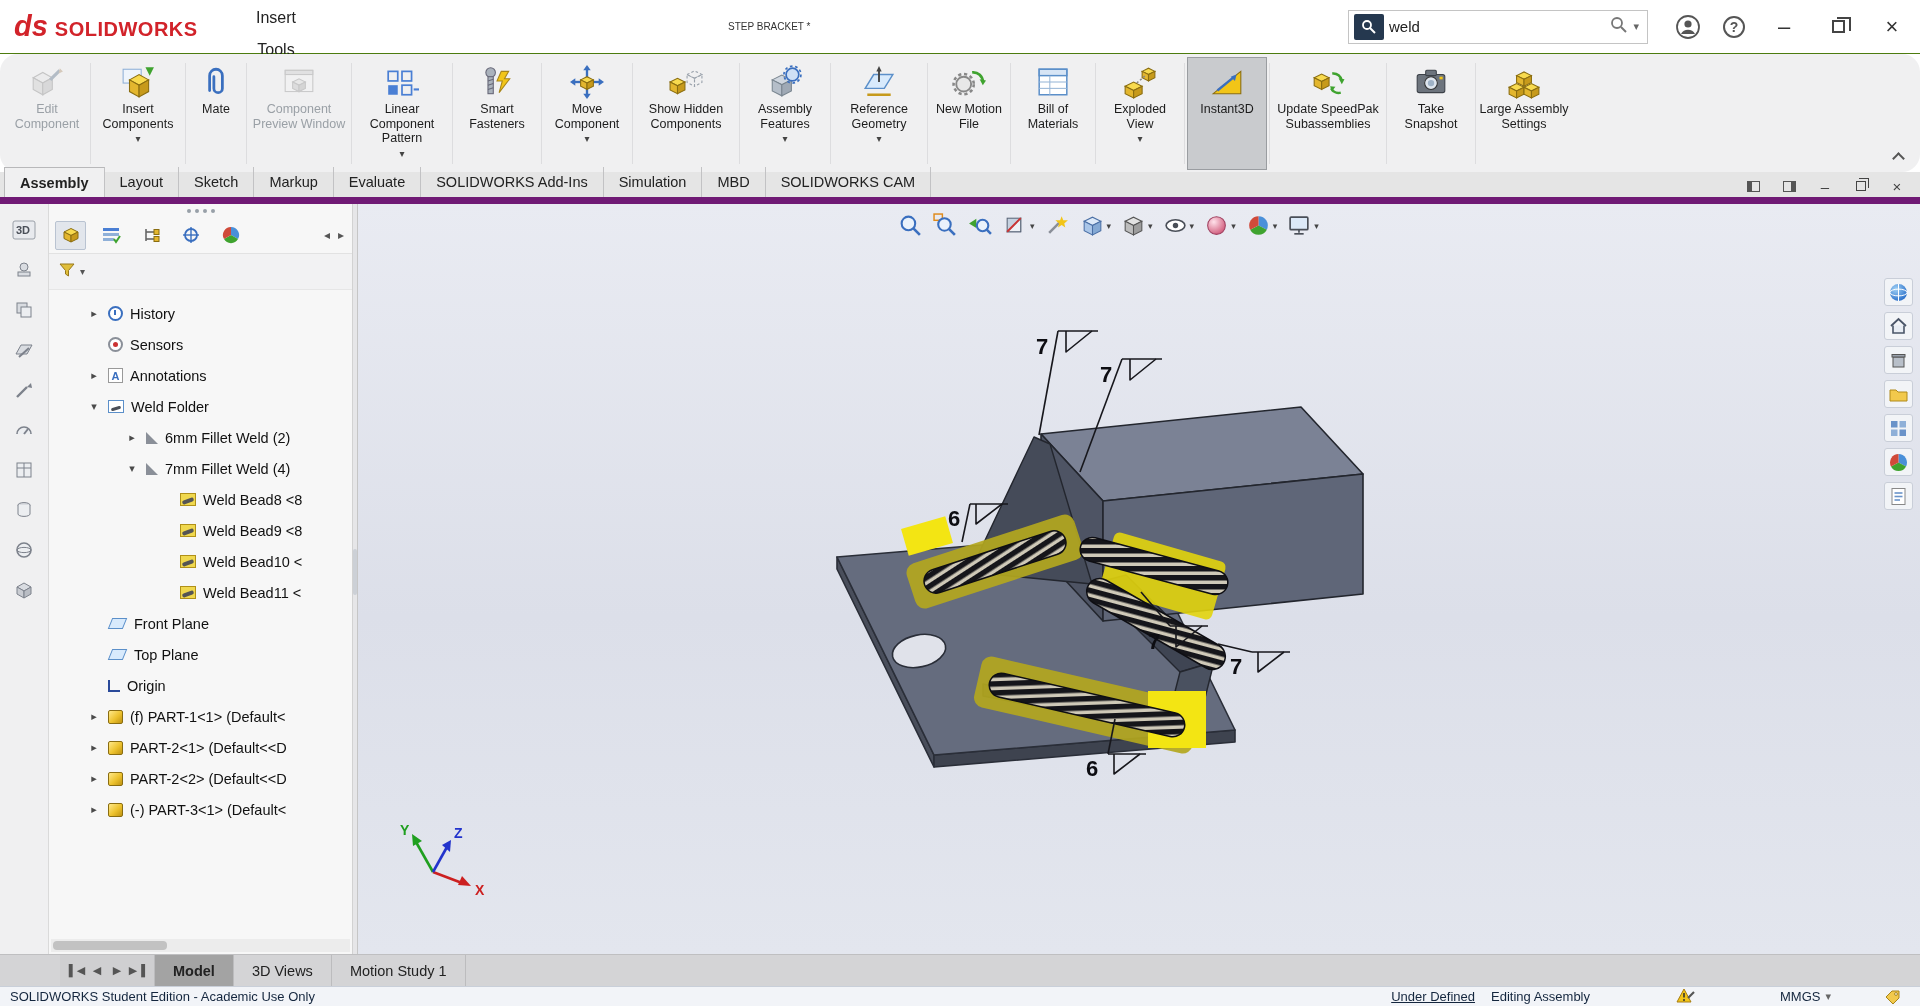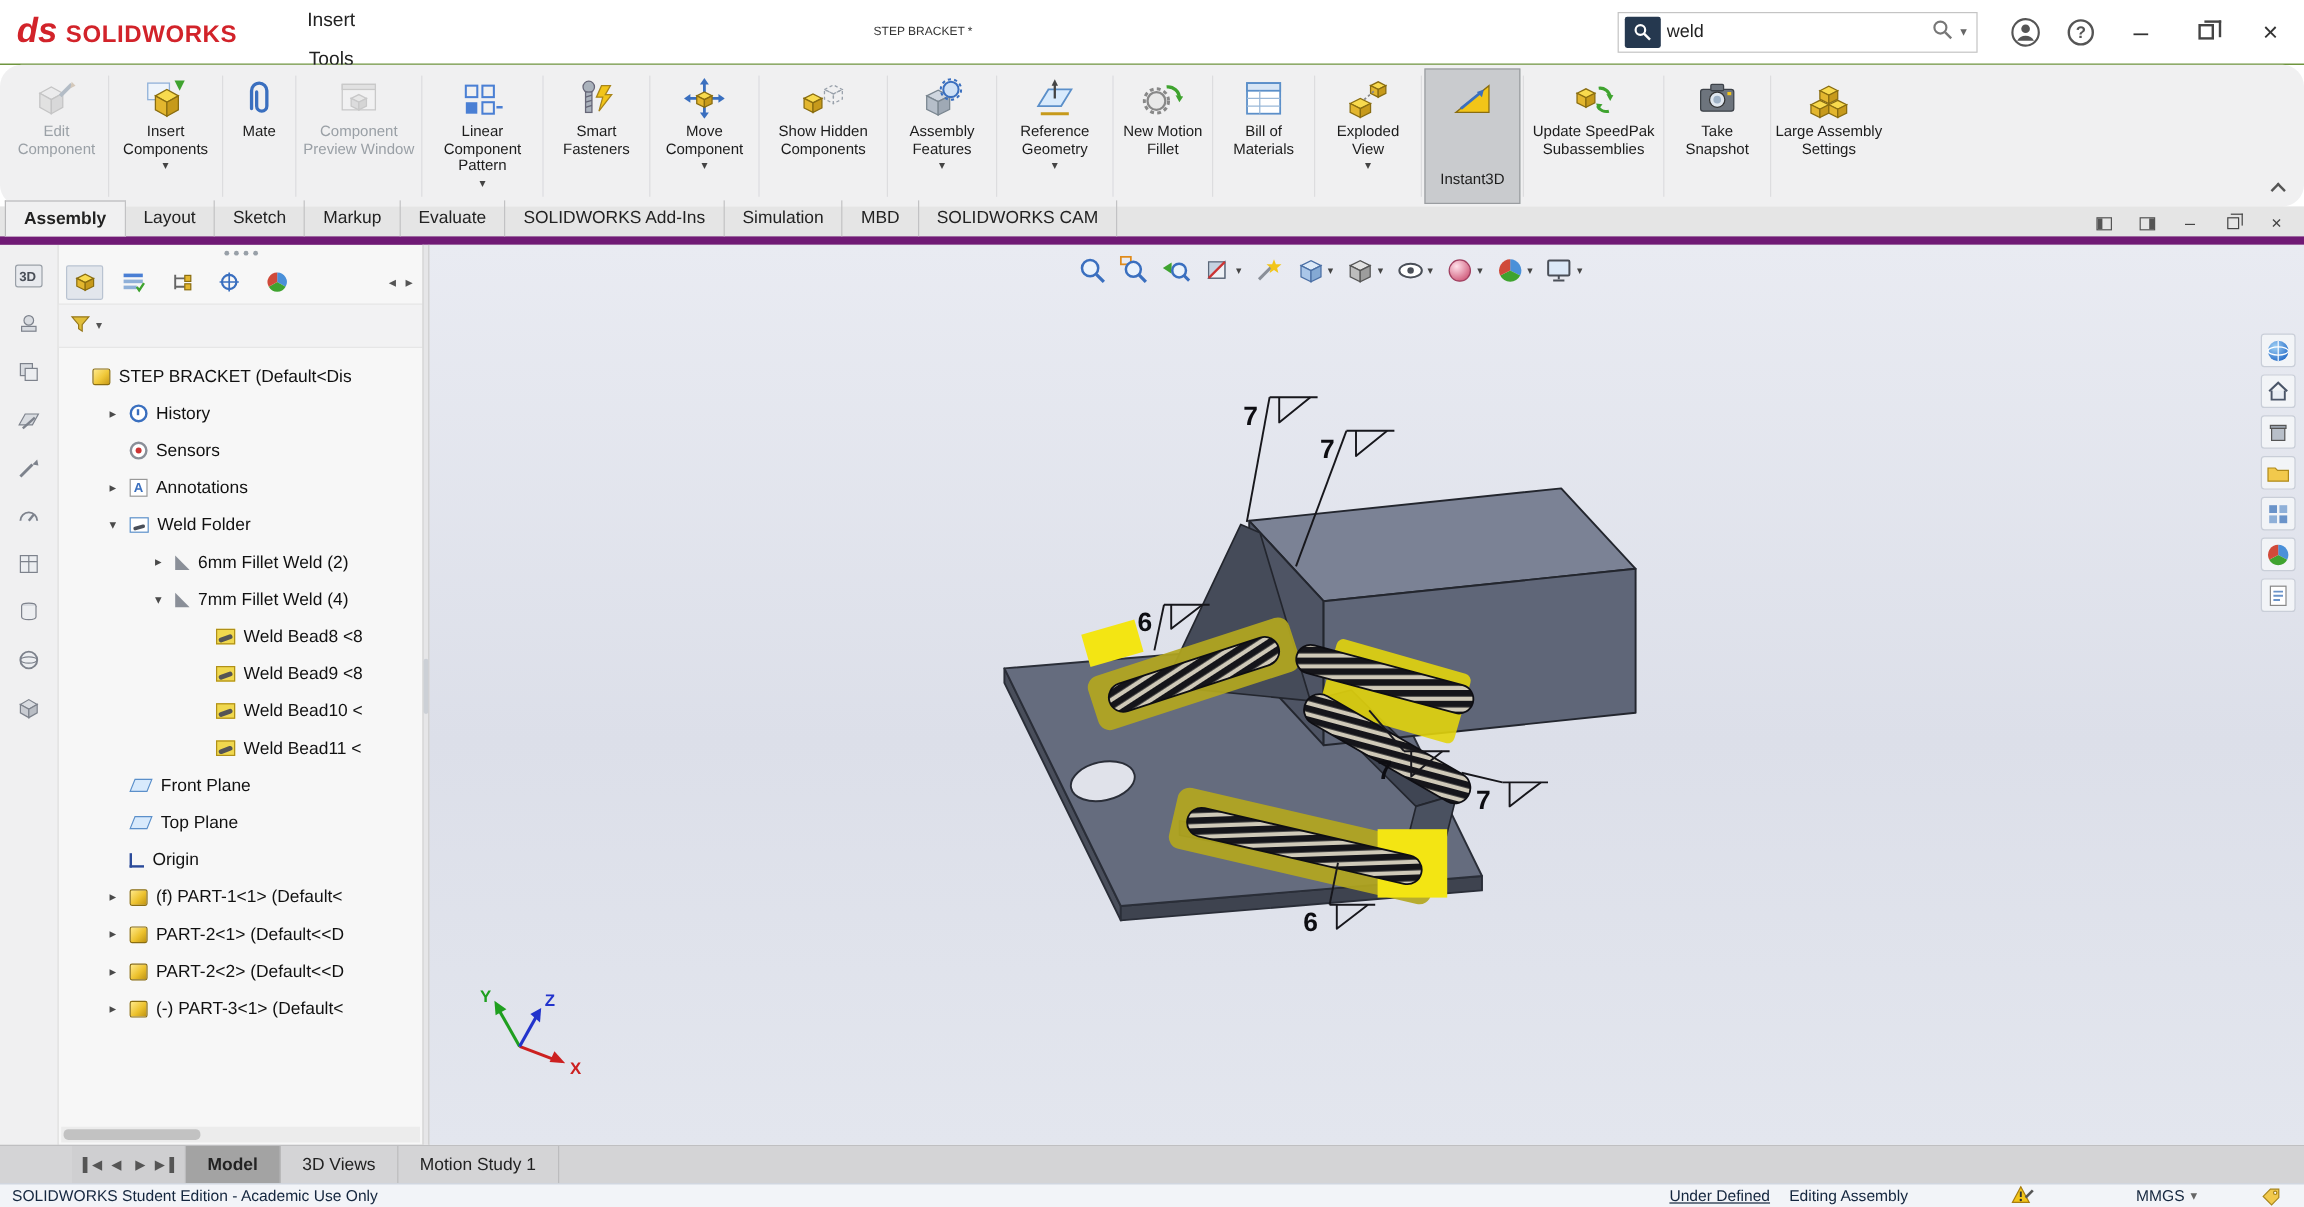--- a/index.html
+++ b/index.html
@@ -27,21 +27,21 @@
 .restore-glyph{width:13px;height:13px;border:2px solid #444;position:relative;background:#fff;}
 .restore-glyph::before{content:"";position:absolute;top:-5px;left:3px;width:12px;height:12px;border-top:2px solid #444;border-right:2px solid #444;}
 
 
 .ribbon{height:118px;flex:0 0 auto;background:#f0f0f1;display:flex;align-items:stretch;padding:3px 4px 2px 6px;position:relative;border-radius:18px;}
 .ritem{display:flex;flex-direction:column;align-items:center;padding-top:7px;text-align:center;font-size:12.5px;line-height:1.16;color:#1c1c1c;border:1px solid transparent;}
 .ric{width:34px;height:34px;margin-bottom:3px;flex:0 0 auto;}
 .ric svg{width:100%;height:100%;}
 .ritem.disabled{color:#9aa0a6;}
 .ritem.disabled .ric{opacity:.45;}
-.ritem.active{background:#c9cbce;border-color:#9a9da1;gap:40px;}
+.ritem.active{background:#c9cbce;border-color:#9a9da1;}
 .dd{font-size:10px;color:#444;margin-top:2px;}
 .rsep{width:1px;background:#dddddf;margin:6px 2px;}
 .ribbon-collapse{position:absolute;right:14px;bottom:10px;width:12px;height:12px;}
 .chev-up{display:block;width:9px;height:9px;border-left:2px solid #555;border-top:2px solid #555;transform:rotate(45deg);margin-top:4px;}
 
 
 .cmdtabs{height:32px;flex:0 0 auto;background:#e5e5e5;display:flex;align-items:flex-end;padding-left:4px;position:relative;border-bottom:7px solid #701a75;}
 .ctab{padding:0 15px;height:30px;line-height:30px;font-size:14.5px;color:#222;border-right:1px solid #c2c2c4;}
 .ctab.active{background:#f0f0f1;font-weight:bold;border-top:1px solid #b8b8ba;border-left:1px solid #b8b8ba;}
 .docwin{position:absolute;right:14px;top:5px;display:flex;gap:18px;align-items:center;}
@@ -316,21 +316,21 @@
     </div>
     <div class="rsep"></div>
 
     <div class="ritem" style="width:78px">
       <span class="ric"><svg viewBox="0 0 32 32">
             <circle cx="11" cy="18" r="7" fill="#e8e8e8" stroke="#888" stroke-width="1.8"></circle>
             <circle cx="11" cy="18" r="9.5" fill="none" stroke="#888" stroke-width="2.4" stroke-dasharray="3,2.6"></circle>
             <path d="M19,7 a9,9 0 0 1 10,9" fill="none" stroke="#3fa32f" stroke-width="2.6"></path>
             <polygon points="29,19 26,13.5 32,14.5" fill="#3fa32f"></polygon>
           </svg></span>
-      <span class="rlabel">New Motion Fillet</span>
+      <span class="rlabel">New Motion File</span>
     </div>
     <div class="rsep"></div>
 
     <div class="ritem" style="width:80px">
       <span class="ric"><svg viewBox="0 0 32 32">
             <rect x="3" y="4" width="26" height="24" fill="#fff" stroke="#5b8fc9" stroke-width="1.4"></rect>
             <rect x="3" y="4" width="26" height="6" fill="#d7e5f5" stroke="#5b8fc9" stroke-width="1.4"></rect>
             <line x1="3" y1="16" x2="29" y2="16" stroke="#9ab8d8"></line>
             <line x1="3" y1="22" x2="29" y2="22" stroke="#9ab8d8"></line>
             <line x1="13" y1="10" x2="13" y2="28" stroke="#9ab8d8"></line>
@@ -553,25 +553,20 @@
       </div>
 
       <div class="filterrow">
         <span><svg width="18" height="16" viewBox="0 0 18 16">
               <path d="M2,2 H16 L10.5,8.5 V14 L7.5,12 V8.5 Z" fill="#e0be3a" stroke="#97781a"></path>
             </svg></span>
         <span class="f-caret">▾</span>
       </div>
 
       <div class="tree">
-        <div class="trow lvl0">
-          <span class="arrow"></span>
-          <span class="ti ti-asm"></span>
-          <span class="tlabel">STEP BRACKET  (Default&lt;Dis</span>
-        </div>
         <div class="trow lvl1">
           <span class="arrow">▸</span>
           <span class="ti ti-clock"></span>
           <span class="tlabel">History</span>
         </div>
         <div class="trow lvl1">
           <span class="arrow"></span>
           <span class="ti ti-sensor"></span>
           <span class="tlabel">Sensors</span>
         </div>

